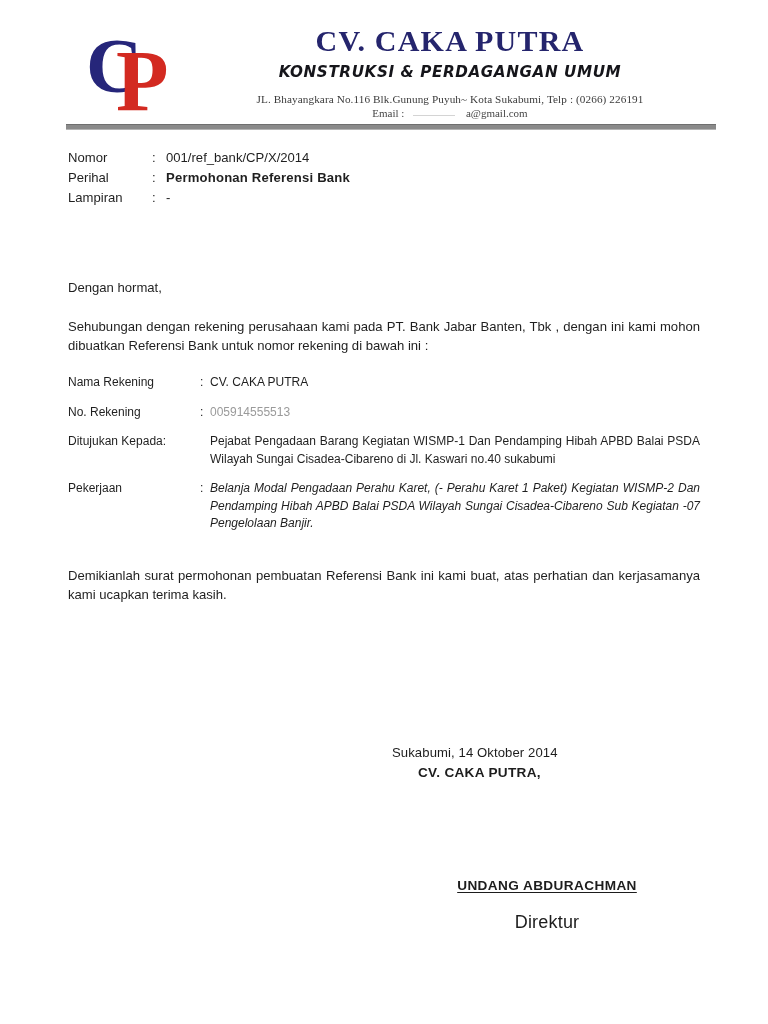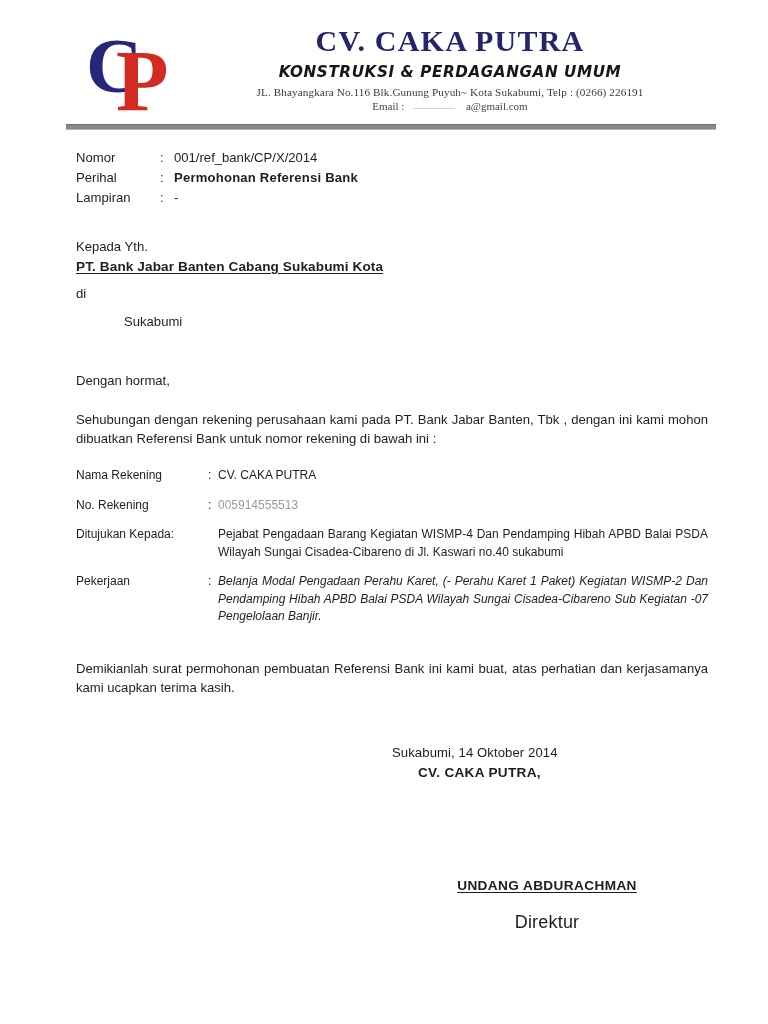--- a/index.html
+++ b/index.html
@@ -64,21 +64,21 @@
     font-family: "DejaVu Sans", sans-serif;
     font-weight: bold;
     font-style: italic;
     font-size: 15.5px;
     letter-spacing: 0.6px;
     color: #15151a;
     transform: scaleX(0.98);
   }
 
   .company-address {
-    margin-top: 5px;
+    margin-top: 12px;
     font-family: "Liberation Serif", "DejaVu Serif", serif;
     font-size: 11.2px;
     color: #2a2a2a;
     letter-spacing: 0.1px;
     white-space: nowrap;
     opacity: 0.92;
   }
 
   .company-email {
     margin-top: 2px;
@@ -110,21 +110,21 @@
     width: 650px;
     height: 4px;
     background: #8a8a8a;
     border-top: 1px solid #6f6f6f;
     border-bottom: 1px solid #b4b4b4;
   }
 
   
   .body-area {
     position: absolute;
-    left: 76px;
+    left: 68px;
     top: 148px;
     width: 632px;
     font-size: 13.1px;
     line-height: 1.42;
     color: #1f1f1f;
   }
 
   .meta-table { border-collapse: collapse; }
   .meta-table td {
     padding: 0 0 1px 0;
@@ -255,26 +255,20 @@
         <tr>
           <td class="meta-label">Lampiran</td>
           <td class="meta-colon">:</td>
           <td>-</td>
         </tr>
       </tbody>
     </table>
 
     <div class="gap-lg"></div>
 
-    <div>
-      <div>Kepada Yth.</div>
-      <div class="addressee-bold">PT. Bank Jabar Banten Cabang Sukabumi Kota</div>
-      <div class="indent-di">di</div>
-      <div class="indent-city">Sukabumi</div>
-    </div>
 
     <div class="gap-lg"></div>
     <div class="gap-sm"></div>
 
     <div>Dengan hormat,</div>
 
     <div class="gap-md"></div>
 
     <div class="para">Sehubungan dengan   rekening perusahaan kami pada PT. Bank Jabar Banten, Tbk , dengan ini kami mohon dibuatkan Referensi Bank untuk nomor rekening di bawah ini :</div>
 
@@ -294,21 +288,21 @@
           <td class="d-label">No. Rekening</td>
           <td class="d-sep">:</td>
           <td class="d-value faded">005914555513</td>
         </tr>
         <tr class="row-spacer">
             <td colspan="3"></td>
           </tr>
         <tr>
           <td class="d-label">Ditujukan Kepada:</td>
           <td class="d-sep"></td>
-          <td class="d-value">Pejabat Pengadaan Barang    Kegiatan WISMP-4 Dan Pendamping Hibah APBD Balai PSDA Wilayah Sungai Cisadea-Cibareno di Jl. Kaswari no.40 sukabumi</td>
+          <td class="d-value">Pejabat Pengadaan Barang    Kegiatan WISMP-1 Dan Pendamping Hibah APBD Balai PSDA Wilayah Sungai Cisadea-Cibareno di Jl. Kaswari no.40 sukabumi</td>
         </tr>
         <tr class="row-spacer">
             <td colspan="3"></td>
           </tr>
         <tr>
           <td class="d-label">Pekerjaan</td>
           <td class="d-sep">:</td>
           <td class="d-value italic">Belanja Modal Pengadaan Perahu Karet, (- Perahu Karet 1 Paket) Kegiatan WISMP-2 Dan Pendamping Hibah APBD Balai PSDA Wilayah Sungai Cisadea-Cibareno Sub Kegiatan -07 Pengelolaan Banjir.</td>
         </tr>
       </tbody>

